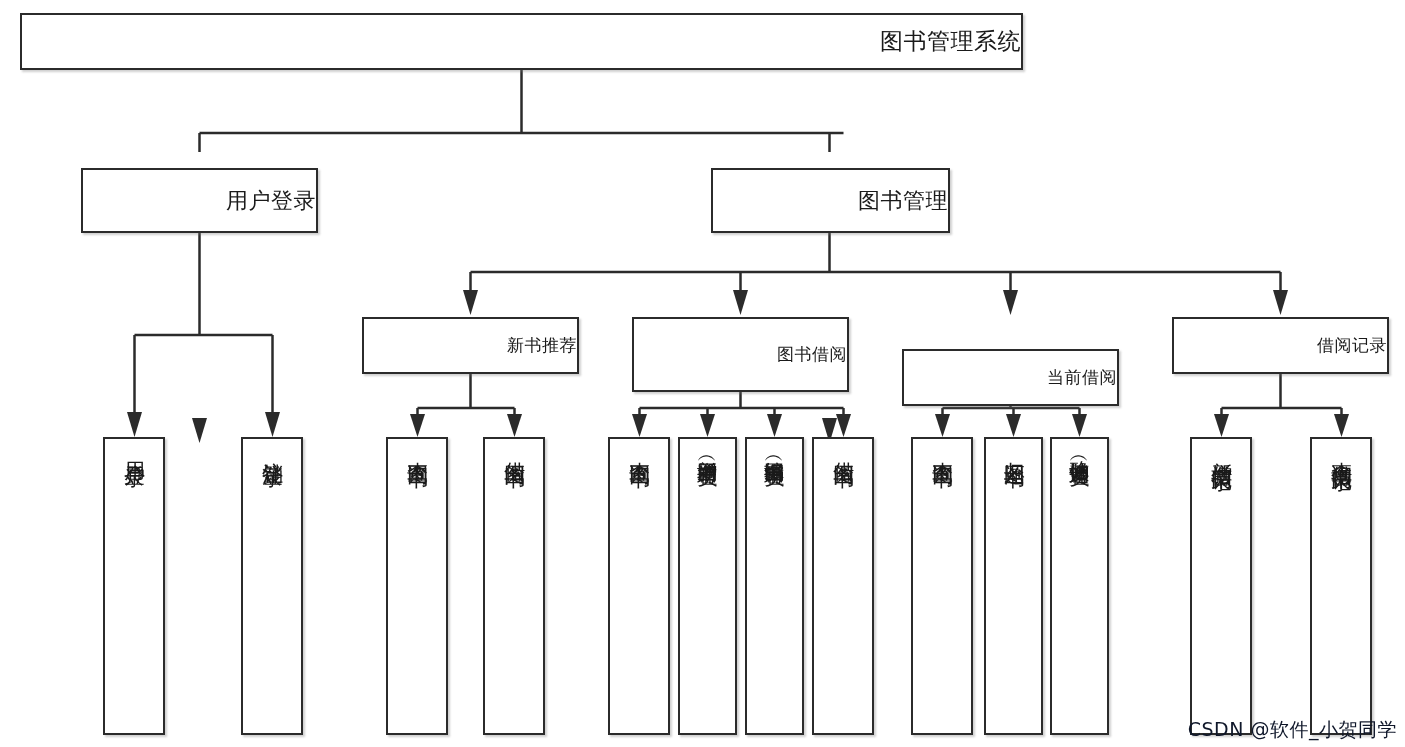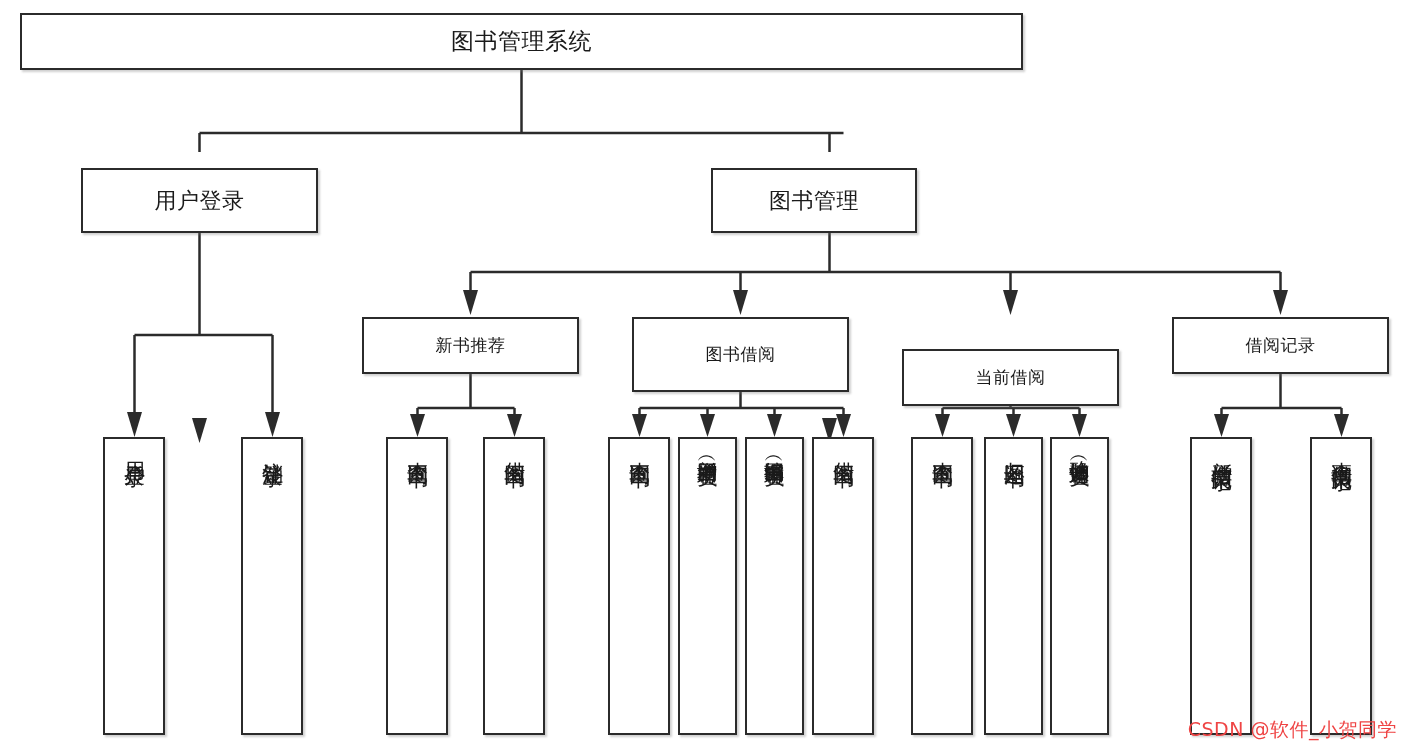--- a/index.html
+++ b/index.html
@@ -36,20 +36,21 @@
     display: flex;
     align-items: center;
     justify-content: center;
     color: #1a1a1a;
     box-shadow: 2px 2px 2px rgba(120,120,120,0.35);
   }
   .node-h {
     font-size: 22px;
     letter-spacing: 0.5px;
     white-space: nowrap;
+    justify-content: flex-end;
   }
   .node.root .node-label { font-size: 23px; }
   .node.level2 .node-label { font-size: 22px; }
   .node.level3 .node-label { font-size: 17px; }
   .node-v {
     align-items: flex-start;
     justify-content: center;
     padding-top: 6px;
   }
   .node-v .node-label {
@@ -63,21 +64,21 @@
   }
   .node-v.tall .node-label {
     font-size: 20px;
     letter-spacing: 1px;
   }
   .watermark {
     position: absolute;
     right: 8px;
     bottom: 4px;
     font-size: 19px;
-    color: #ef4444;
+    color: #0f172a;
     letter-spacing: 0.5px;
     white-space: nowrap;
     font-family: "DejaVu Sans", "Liberation Sans", sans-serif;
     margin-left: 12px;
   }
 </style>
 </head>
 <body>
 
 <div id="diagram-root">
@@ -160,21 +161,21 @@
     </g>
   </svg>
 
   <div class="node root node-h" style="left:20px; top:13px; width:1003px; height:57px;">
     <span class="node-label">图书管理系统</span>
   </div>
 
   <div class="node level2 node-h" style="left:81px; top:168px; width:237px; height:65px;">
     <span class="node-label">用户登录</span>
   </div>
-  <div class="node level2 node-h" style="left:711px; top:168px; width:206px; height:65px;">
+  <div class="node level2 node-h" style="left:711px; top:168px; width:239px; height:65px;">
     <span class="node-label">图书管理</span>
   </div>
 
   <div class="node level3 node-h" style="left:362px; top:317px; width:217px; height:57px;">
     <span class="node-label">新书推荐</span>
   </div>
   <div class="node level3 node-h" style="left:632px; top:317px; width:217px; height:75px;">
     <span class="node-label">图书借阅</span>
   </div>
   <div class="node level3 node-h" style="left:902px; top:317px; width:217px; height:57px;margin-top:32px;">

